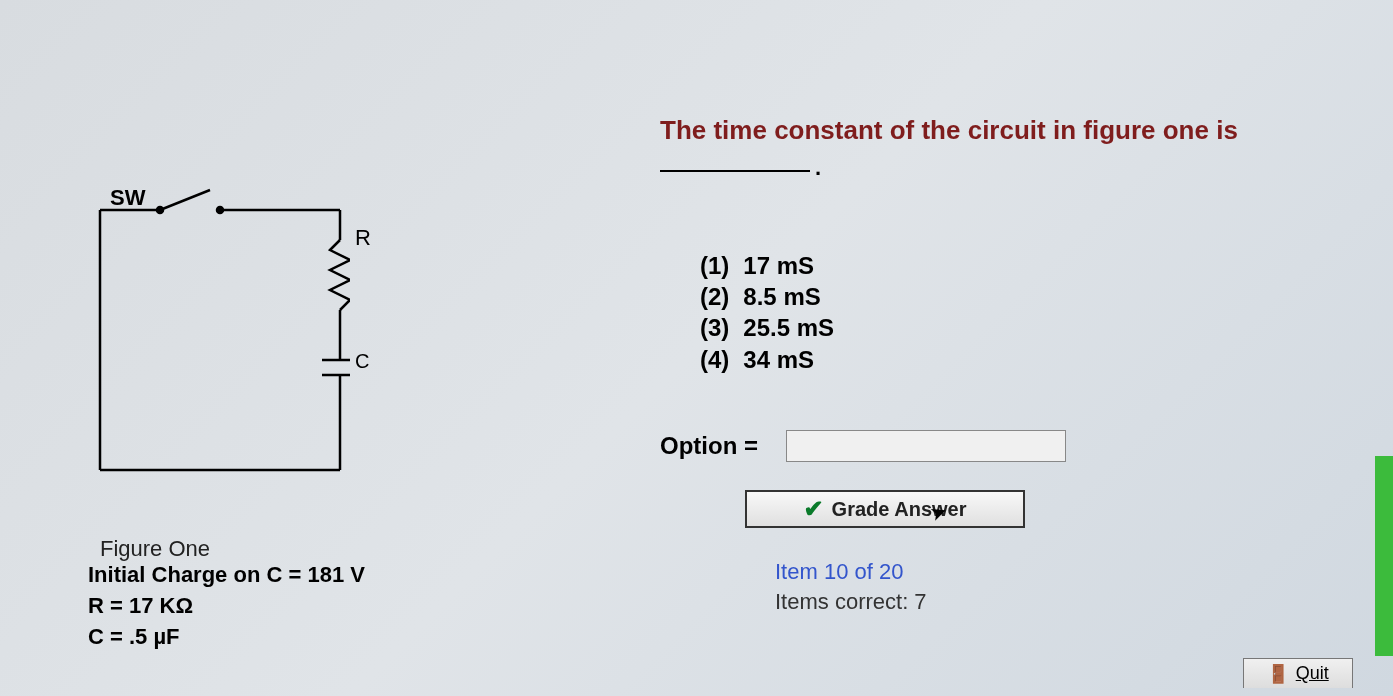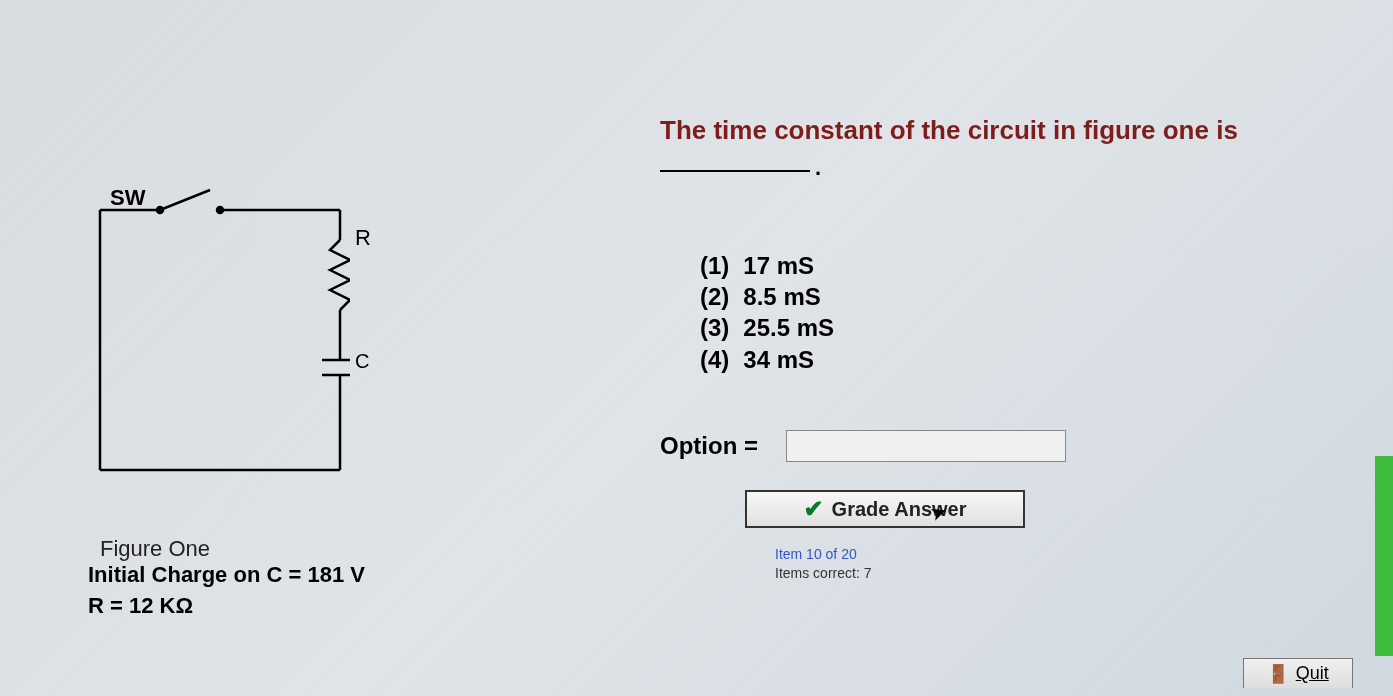--- a/index.html
+++ b/index.html
@@ -143,22 +143,22 @@
       cursor: pointer;
     }
     .check-icon {
       color: #0a7a2a;
       font-size: 24px;
       font-weight: bold;
     }
     .progress-info {
       position: absolute;
       left: 775px;
-      top: 545px;
-      font-size: 14px;
+      top: 557px;
+      font-size: 22px;
       line-height: 1.35;
     }
     .item-count {
       color: #3355cc;
     }
     .stats-line {
       color: #333;
     }
     .quit-button {
       position: absolute;
@@ -232,21 +232,22 @@
 
         <line x1="250" y1="195" x2="250" y2="290"></line>
       </g>
     </svg>
   </div>
 
   <div class="figure-caption">Figure One</div>
 
   <div class="given-values">
     <div>Initial Charge on C = 181 V</div>
-    <div>R = 12 KΩ</div>
+    <div>R = 17 KΩ</div>
+    <div>C = .5 µF</div>
   </div>
 
   <div class="question-text">The time constant of the circuit in figure one is</div>
   <div class="blank-line"></div>
   <div class="blank-period">.</div>
 
   <div class="options-list">
     <div class="option-row">
       <span>(1)</span>
       <span>17 mS</span>

